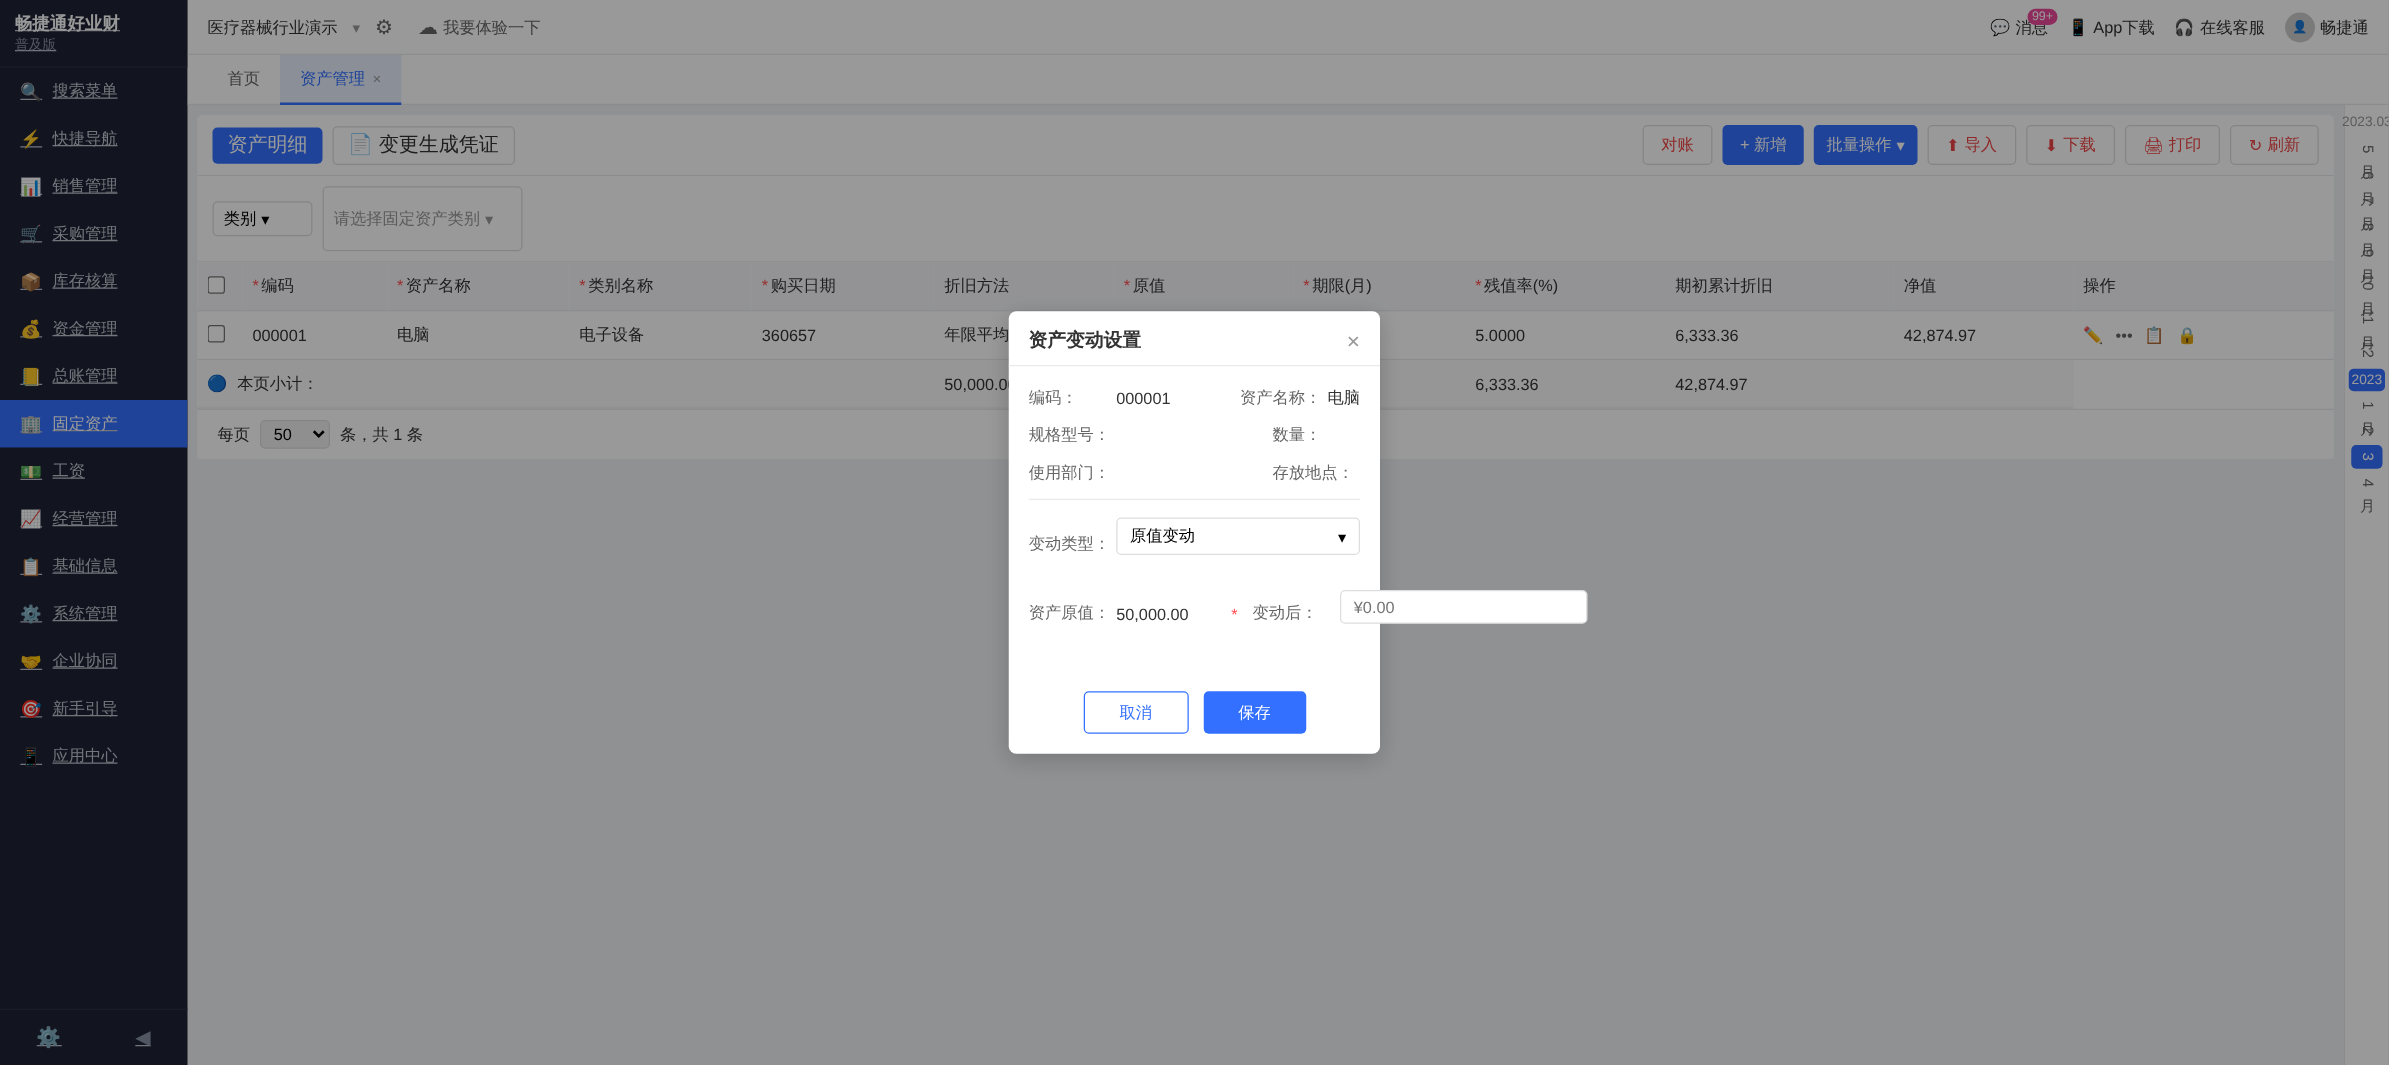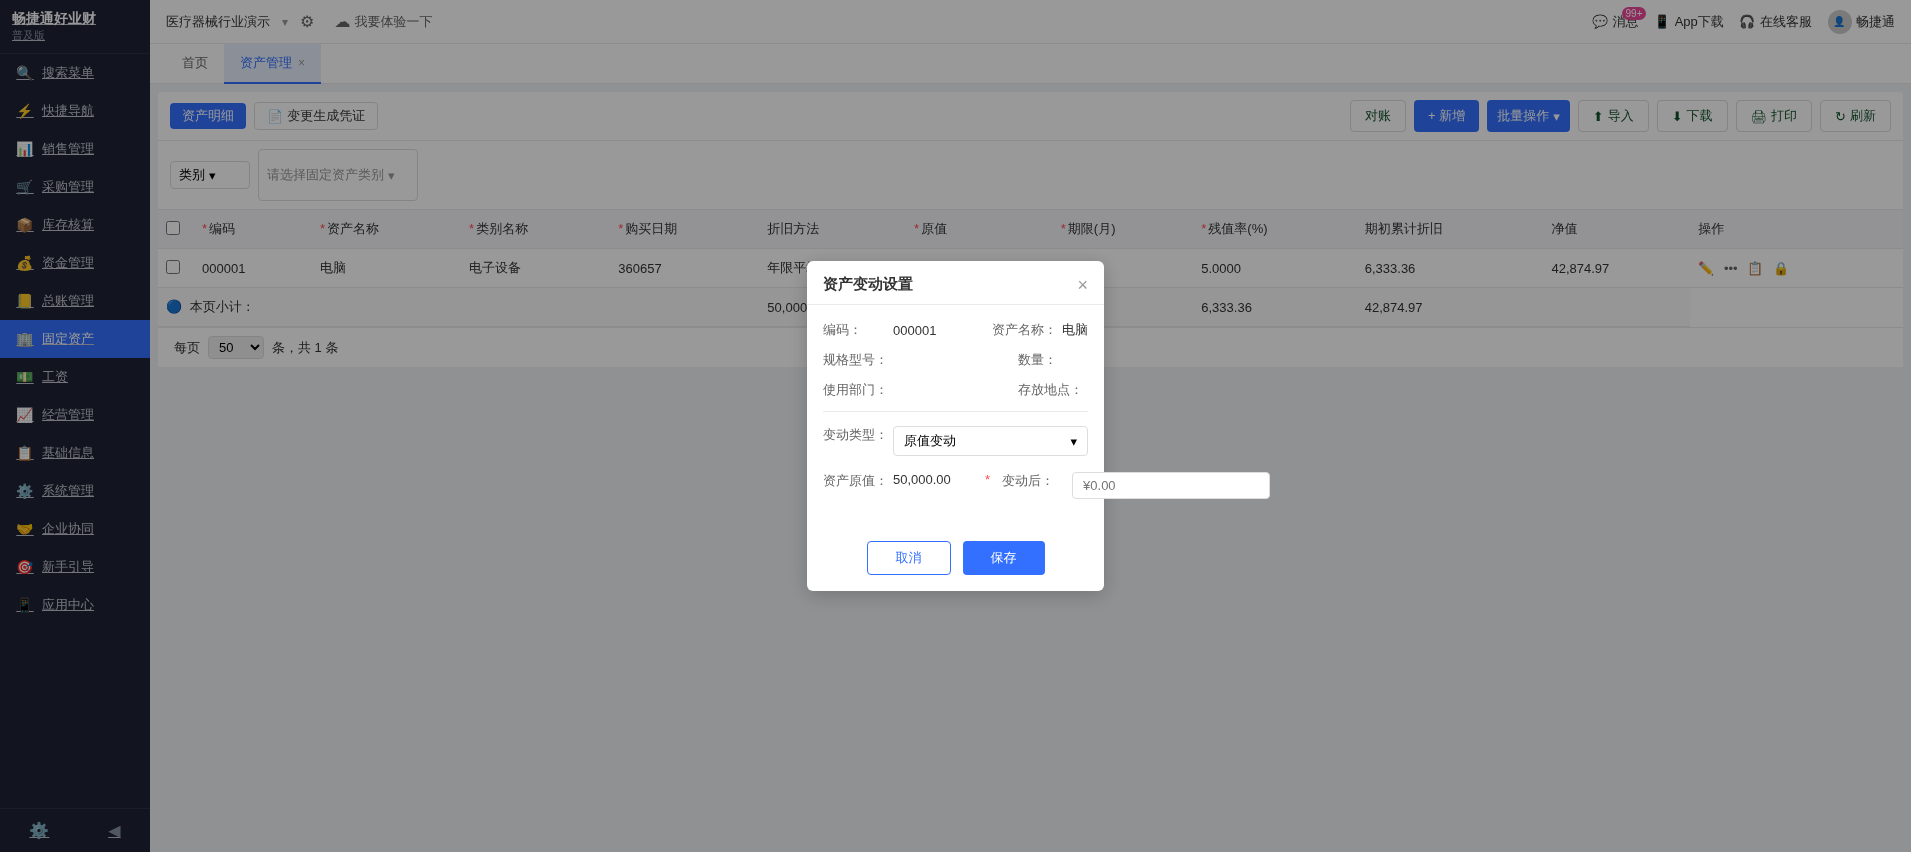--- a/index.html
+++ b/index.html
@@ -38,25 +38,25 @@
     .avatar { width: 24px; height: 24px; border-radius: 50%; background: #ccc; display: inline-flex; align-items: center; justify-content: center; font-size: 10px; }
 
     
     .tabbar { background: #fff; border-bottom: 1px solid #e8eaec; display: flex; align-items: center; padding: 0 16px; height: 40px; flex-shrink: 0; }
     .tab { padding: 0 16px; height: 40px; display: flex; align-items: center; gap: 6px; cursor: pointer; font-size: 13px; color: #666; border-bottom: 2px solid transparent; }
     .tab.active { color: #3370ff; border-bottom-color: #3370ff; background: #e8f0fe; }
     .tab-close { font-size: 12px; color: #999; cursor: pointer; }
 
     
     .content-toolbar { display: flex; align-items: center; gap: 8px; background: #fff; padding: 8px 12px; border-radius: 4px 4px 0 0; border-bottom: 1px solid #e8eaec; }
-    .btn-tab { padding: 4px 12px; border-radius: 4px; cursor: pointer; font-size: 13px; border: none; display: flex; align-items: center; gap: 4px; }
+    .btn-tab { padding: 4px 12px; border-radius: 4px; cursor: pointer; font-size: 16px; border: none; display: flex; align-items: center; gap: 4px; }
     .btn-tab.active { background: #3370ff; color: #fff; }
     .btn-tab.default { background: #fff; color: #333; border: 1px solid #ddd; }
     .btn-primary { background: #3370ff; color: #fff; border: none; border-radius: 4px; padding: 6px 14px; cursor: pointer; font-size: 13px; display: flex; align-items: center; gap: 4px; }
-    .btn-default { background: #fff; color: #14532d; border: 1px solid #ddd; border-radius: 4px; padding: 6px 14px; cursor: pointer; font-size: 13px; display: flex; align-items: center; gap: 4px; }
+    .btn-default { background: #fff; color: #ef4444; border: 1px solid #ddd; border-radius: 4px; padding: 6px 14px; cursor: pointer; font-size: 13px; display: flex; align-items: center; gap: 4px; }
     .btn-dropdown { background: #3370ff; color: #fff; border: none; border-radius: 4px; padding: 6px 10px; cursor: pointer; font-size: 13px; display: flex; align-items: center; gap: 4px; }
     .toolbar-right { margin-left: auto; display: flex; gap: 8px; }
 
     
     .filter-bar { background: #fff; padding: 8px 12px; display: flex; align-items: center; gap: 8px; border-bottom: 1px solid #e8eaec; }
     .filter-select { border: 1px solid #ddd; border-radius: 4px; padding: 4px 8px; font-size: 13px; display: flex; align-items: center; gap: 4px; cursor: pointer; background: #fff; min-width: 80px; }
     .filter-select-large { border: 1px solid #ddd; border-radius: 4px; padding: 16px 8px; font-size: 13px; display: flex; align-items: center; gap: 4px; cursor: pointer; background: #fff; min-width: 160px; color: #999; }
 
     
     .table-wrapper { background: #fff; }
@@ -80,21 +80,21 @@
     .modal-overlay { position: fixed; top: 0; left: 0; width: 100%; height: 100%; background: rgba(0,0,0,0.4); display: flex; align-items: center; justify-content: center; z-index: 1000; }
     .modal { background: #fff; border-radius: 6px; width: 297px; box-shadow: 0 4px 20px rgba(0,0,0,0.2); }
     .modal-header { padding: 14px 16px 10px; display: flex; justify-content: space-between; align-items: center; border-bottom: 1px solid #e8eaec; }
     .modal-title { font-size: 15px; color: #333; font-weight: 600; }
     .modal-close { cursor: pointer; color: #999; font-size: 18px; line-height: 1; }
     .modal-body { padding: 16px; }
     .modal-row { display: flex; align-items: center; margin-bottom: 12px; font-size: 13px; }
     .modal-label { color: #666; min-width: 70px; flex-shrink: 0; }
     .modal-value { color: #333; }
     .modal-divider { border: none; border-top: 1px solid #e8eaec; margin: 10px 0 14px; }
-    .modal-field { display: flex; align-items: flex-start; margin-bottom: 16px; font-size: 13px; }
+    .modal-field { display: flex; align-items: flex-end; margin-bottom: 28px; font-size: 13px; }
     .modal-field-label { color: #666; min-width: 70px; flex-shrink: 0; }
     .modal-select { flex: 1; display: flex; align-items: center; border: 1px solid #ddd; border-radius: 4px; padding: 5px 10px; cursor: pointer; justify-content: space-between; }
     .modal-input { flex: 1; border: 1px solid #ddd; border-radius: 4px; padding: 5px 10px; font-size: 13px; color: #999; }
     .modal-footer { padding: 10px 16px 16px; display: flex; justify-content: center; gap: 12px; }
     .btn-cancel { background: #fff; color: #3370ff; border: 1px solid #3370ff; border-radius: 4px; padding: 7px 28px; cursor: pointer; font-size: 13px; }
     .btn-save { background: #3370ff; color: #fff; border: none; border-radius: 4px; padding: 7px 28px; cursor: pointer; font-size: 13px; }
     .content-main { flex: 1; overflow: auto; }
   </style>
 </head>
 <body>
@@ -320,20 +320,36 @@
           <span>每页</span>
           <select class="page-select">
             <option>50</option>
             <option>100</option>
           </select>
           <span>条，共 1 条</span>
         </div>
       </div>
     </div>
 
+    <div class="right-panel">
+      <div class="right-panel-item" style="writing-mode:horizontal-tb; font-size:11px; color:#999; padding:4px 2px;">2023.03</div>
+      <div class="right-panel-item">5月</div>
+      <div class="right-panel-item">6月</div>
+      <div class="right-panel-item">7月</div>
+      <div class="right-panel-item">8月</div>
+      <div class="right-panel-item">9月</div>
+      <div class="right-panel-item">10月</div>
+      <div class="right-panel-item">11月</div>
+      <div class="right-panel-item">12月</div>
+      <div class="right-panel-item" style="background:#3370ff; color:#fff; border-radius:4px; writing-mode:horizontal-tb; font-size:11px; padding:3px 2px;">2023</div>
+      <div class="right-panel-item">1月</div>
+      <div class="right-panel-item">2月</div>
+      <div class="right-panel-item today">3月</div>
+      <div class="right-panel-item">4月</div>
+    </div>
   </div>
 </div>
 
 <div class="modal-overlay">
   <div class="modal">
     <div class="modal-header">
       <span class="modal-title">资产变动设置</span>
       <span class="modal-close">×</span>
     </div>
     <div class="modal-body">

